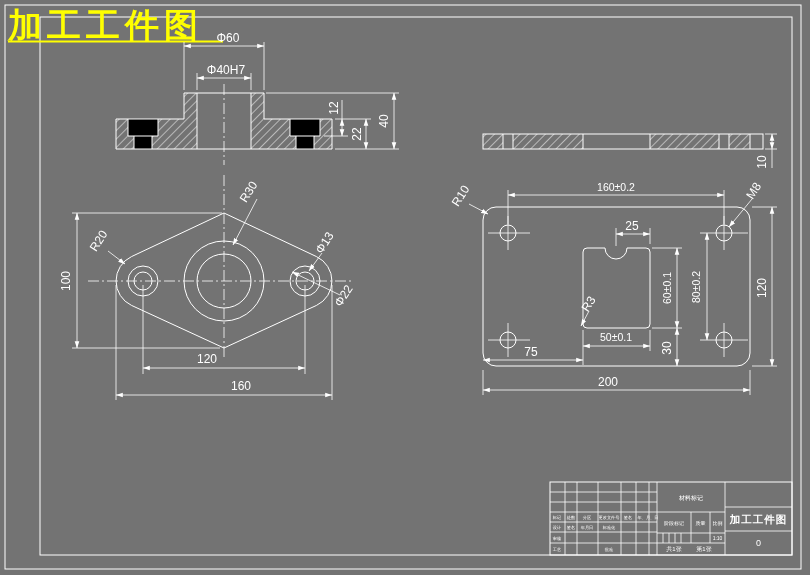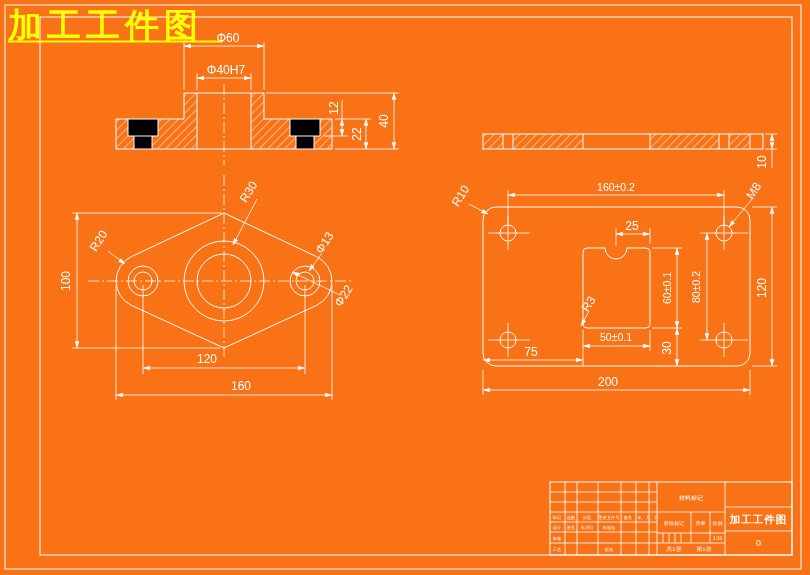--- a/index.html
+++ b/index.html
@@ -1,16 +1,16 @@
 <!DOCTYPE html>
 <html><head>
 <meta charset="utf-8">
 <style>
   html,body{margin:0;padding:0;background:#000;}
-  .stage{position:relative;width:810px;height:575px;background:#f97316;overflow:hidden;}
+  .stage{position:relative;width:810px;height:575px;background:#737373;overflow:hidden;}
   svg{position:absolute;left:0;top:0;}
   .ln{stroke:#fff;stroke-width:1;fill:none;}
   .thin{stroke:#fff;stroke-width:0.8;fill:none;}
   .cl{stroke:#fff;stroke-width:0.8;fill:none;stroke-dasharray:11 3 2 3;}
   text{fill:#fff;font-family:"Liberation Sans",sans-serif;}
   .dim{font-size:12px;text-anchor:middle;}
   .dims{font-size:10.5px;text-anchor:middle;}
   .ttl{font-size:34px;font-weight:bold;fill:#ffff00;letter-spacing:5px;}
   .tb5{font-size:5px;text-anchor:middle;}
   .tb45{font-size:4.2px;text-anchor:middle;}

